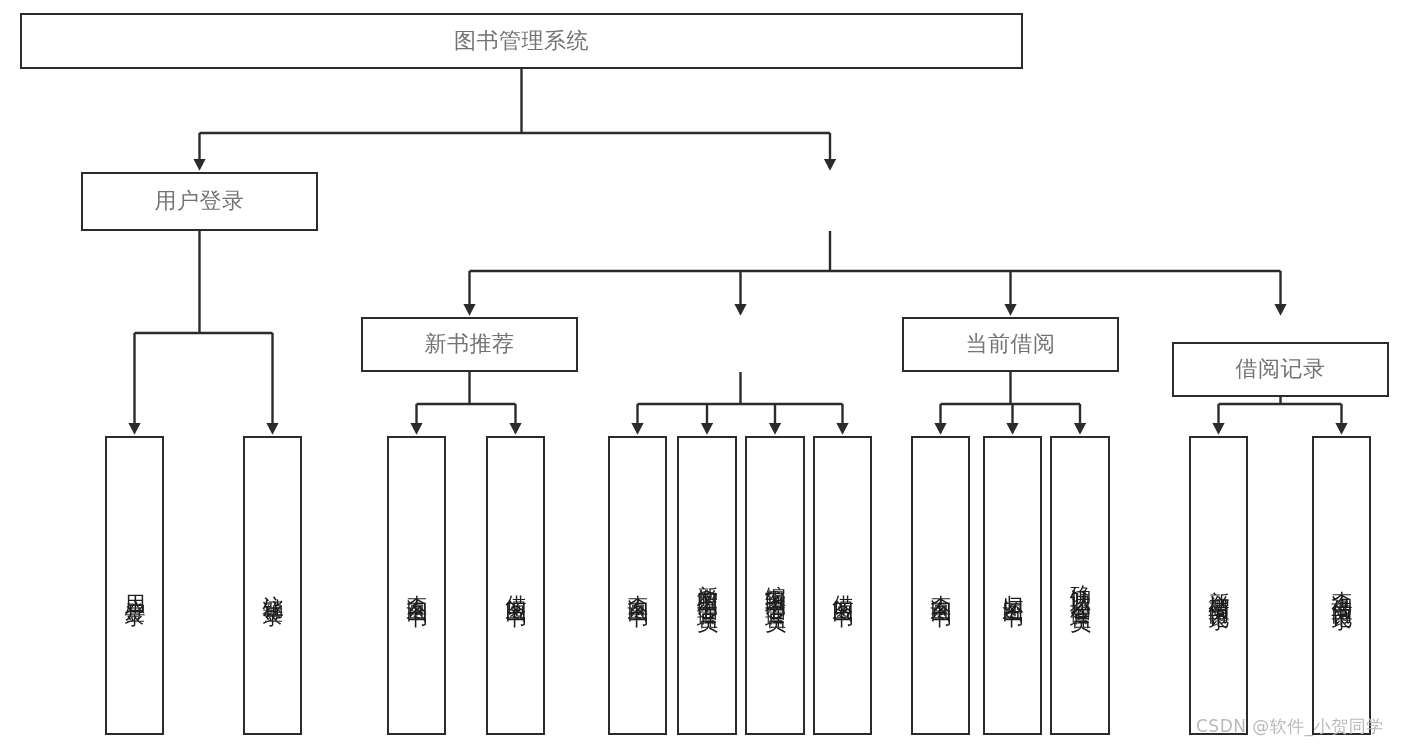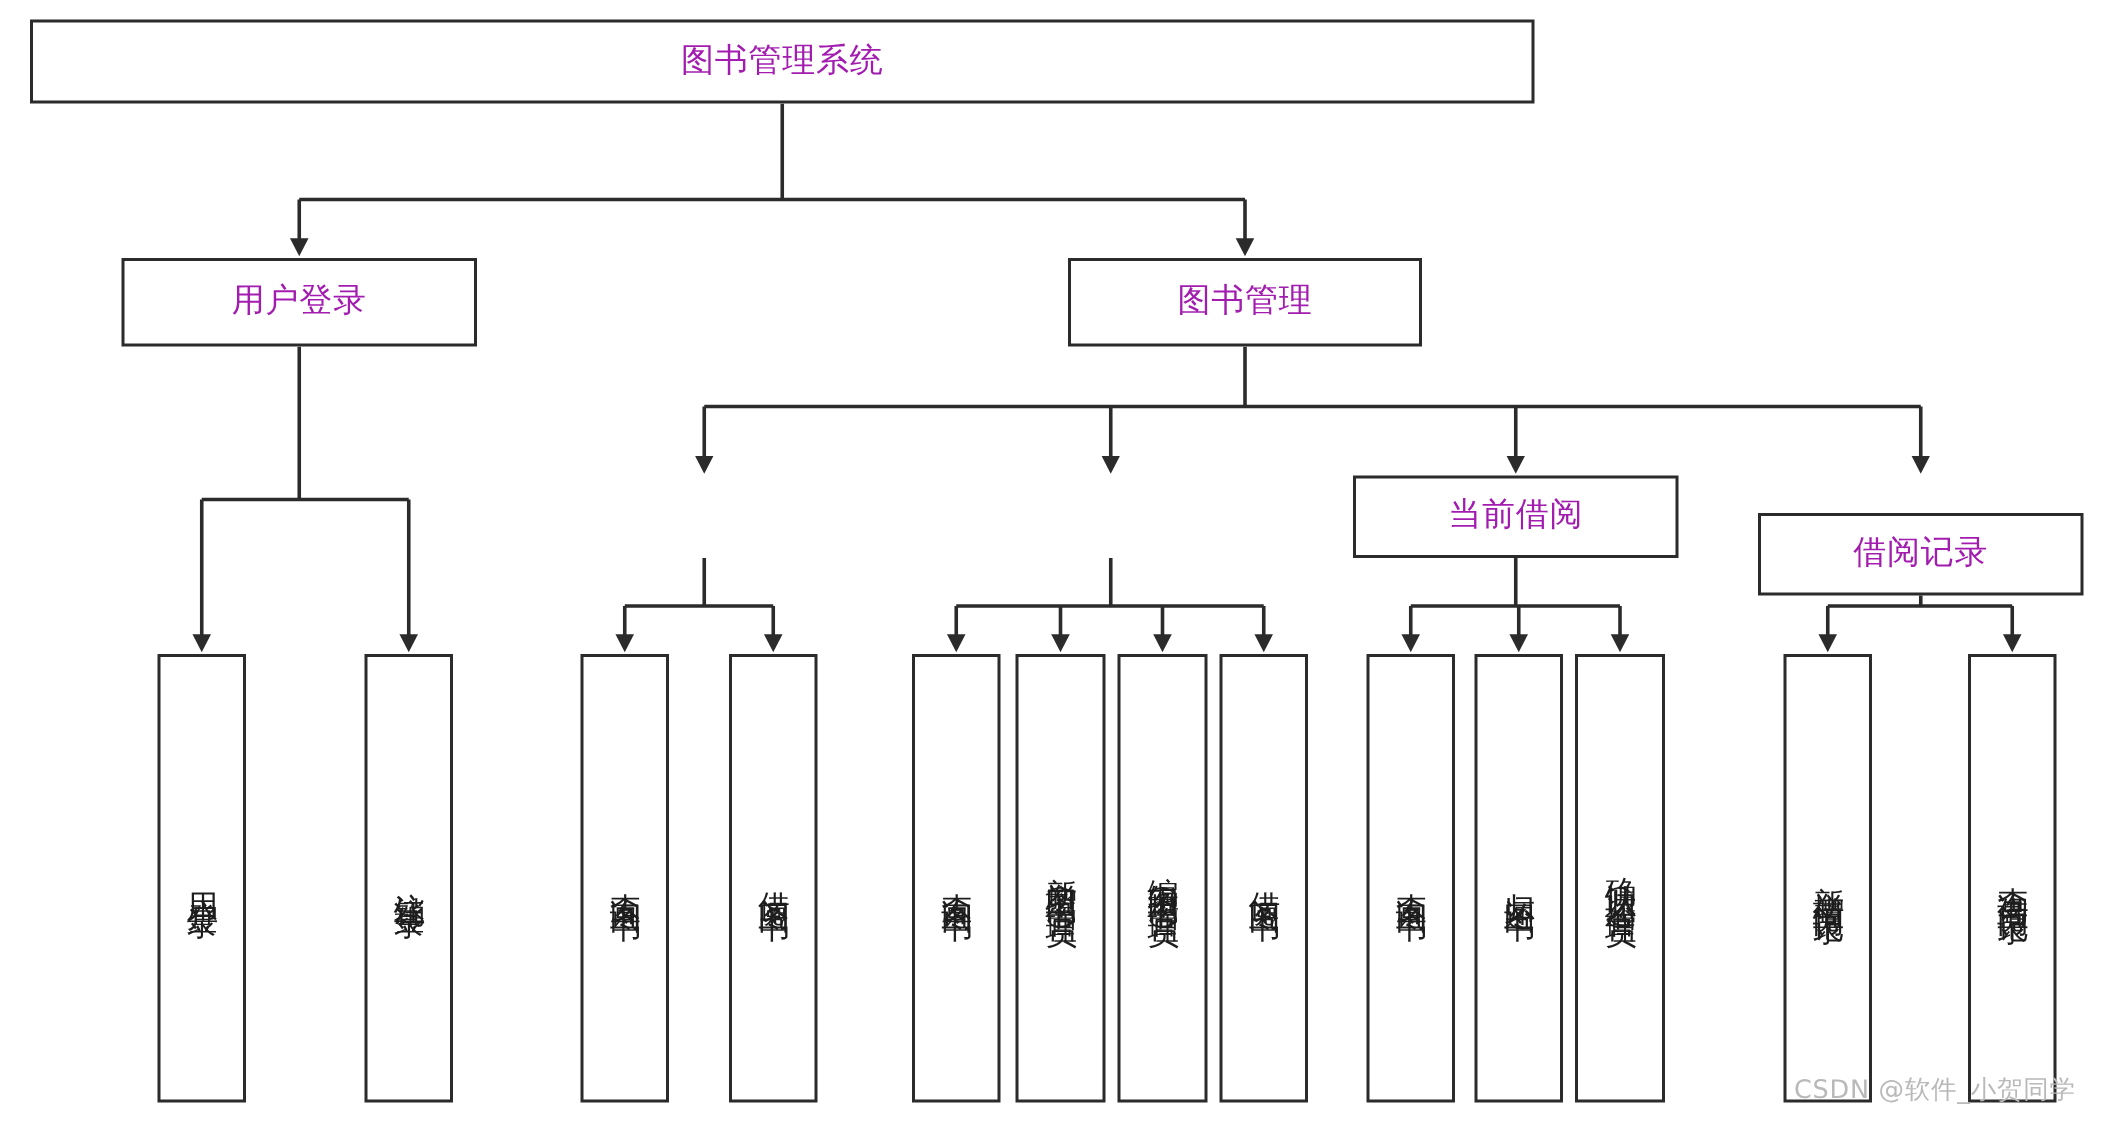--- a/index.html
+++ b/index.html
@@ -34,21 +34,21 @@
     box-sizing: border-box;
     background: #ffffff;
     border: 2.2px solid #2b2b2b;
     display: flex;
     align-items: center;
     justify-content: center;
     overflow: hidden;
   }
   .node-label-h {
     font-size: 22px;
-    color: #a21caf;
+    color: #737373;
     line-height: 1.1;
     letter-spacing: 0.5px;
     white-space: nowrap;
   }
   .node-label-v {
     font-size: 21px;
     color: #1d1d1d;
     writing-mode: vertical-rl;
     text-orientation: upright;
     letter-spacing: 4px;
@@ -135,24 +135,24 @@
     </g>
   </svg>
 
   <div class="node-box" style="left: 20px; top: 13px; width: 1003px; height: 56px;">
     <span class="node-label-h">图书管理系统</span>
   </div>
 
   <div class="node-box" style="left: 81px; top: 172px; width: 237px; height: 59px;">
     <span class="node-label-h">用户登录</span>
   </div>
-  <div class="node-box" style="left: 712px; top: 172px; width: 236px; height: 59px;">
-    <span class="node-label-h">图书管理</span>
-  </div>
-
+
+  <div class="node-box" style="left: 361px; top: 317px; width: 217px; height: 55px;">
+    <span class="node-label-h">新书推荐</span>
+  </div>
   <div class="node-box" style="left: 902px; top: 317px; width: 217px; height: 55px; justify-content: center;">
     <span class="node-label-h">当前借阅</span>
   </div>
   <div class="node-box" style="left: 1172px; top: 317px; width: 217px; height: 55px; margin-top: 25px;">
     <span class="node-label-h">借阅记录</span>
   </div>
 
   <div class="node-box" style="left: 105px; top: 436px; width: 59px; height: 299px;">
     <span class="node-label-v">用户登录</span>
   </div>

